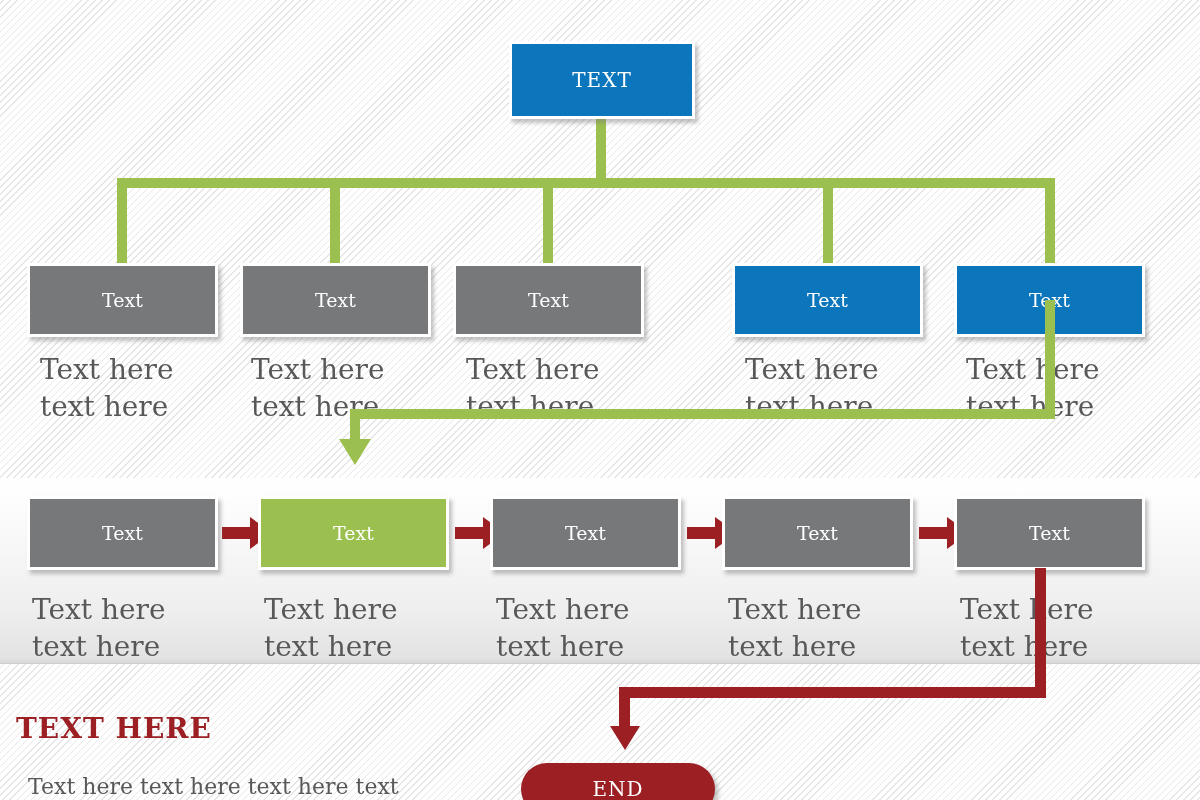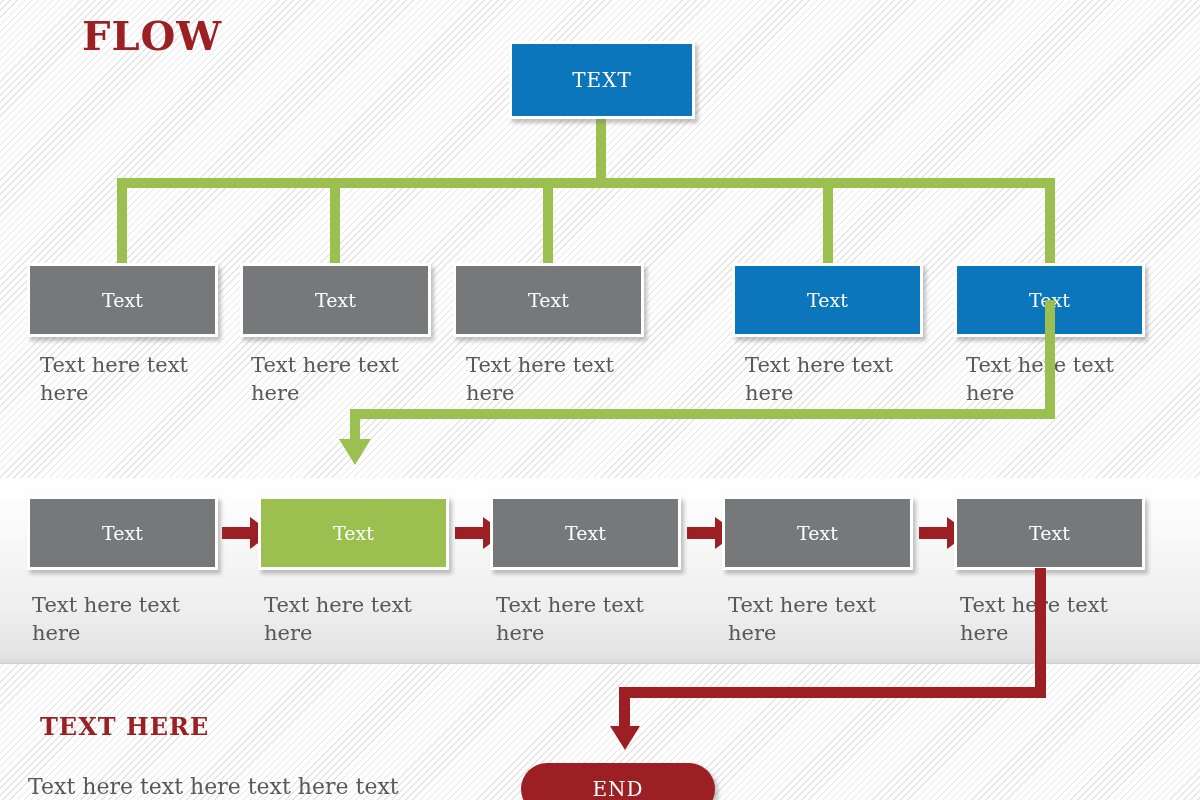--- a/index.html
+++ b/index.html
@@ -31,22 +31,22 @@
   
   .logo{ position:absolute; left:82px; top:16px; line-height:1; }
   .logo .flow{
     display:block; font-size:40px; font-weight:bold; letter-spacing:1px;
     color:#9b1f23;
   }
   .logo .tree{
     display:block; font-size:33px; color:#9cc04f; margin-top:2px;
   }
   .heading-red{
-    position:absolute; left:40px; top:712px;
-    font-size:24px; font-weight:bold; letter-spacing:1px; color:#9b1f23;
+    position:absolute; left:16px; top:712px;
+    font-size:28px; font-weight:bold; letter-spacing:1px; color:#9b1f23;
   }
   .body-left{
     position:absolute; left:28px; top:772px;
     font-size:22px; color:#58585a; line-height:1.35;
     width:470px;
   }
   .intro{
     position:absolute; left:726px; top:52px; width:440px;
     font-size:22.5px; color:#58585a; line-height:1.38;
   }
@@ -59,21 +59,21 @@
     border:3px solid #ffffff;
     box-shadow:3px 4px 4px rgba(120,120,120,.45);
     z-index:5;
   }
   .box.gray{ background:#76787a; }
   .box.blue{ background:#0b76bc; }
   .box.green{ background:#9cc04f; }
 
   .cap{
     position:absolute;
-    font-size:21px; color:#58585a; line-height:1.32;
+    font-size:28px; color:#58585a; line-height:1.32;
     z-index:6;
   }
 
   
   .start{
     left:509px; top:41px; width:186px; height:78px;
     font-size:20px; letter-spacing:1px;
   }
 
   
@@ -110,21 +110,20 @@
   .hshaft{ position:absolute; background:#9b1f23; height:12px; z-index:3; }
 </style>
 </head>
 <body>
 
 <div id="stage">
 
   <div class="band"></div>
 
   <div class="logo">
-    <span class="flow">FLOW</span>
   </div>
 
 
   <div class="box blue start">
     <span>TEXT</span>
   </div>
 
   <div class="ln g" style="left:596px; top:119px; width:10px; height:69px;"></div>
   <div class="ln g" style="left:117px; top:178px; width:938px; height:10px;"></div>
   <div class="ln g" style="left:117px; top:186px; width:10px; height:77px;"></div>

